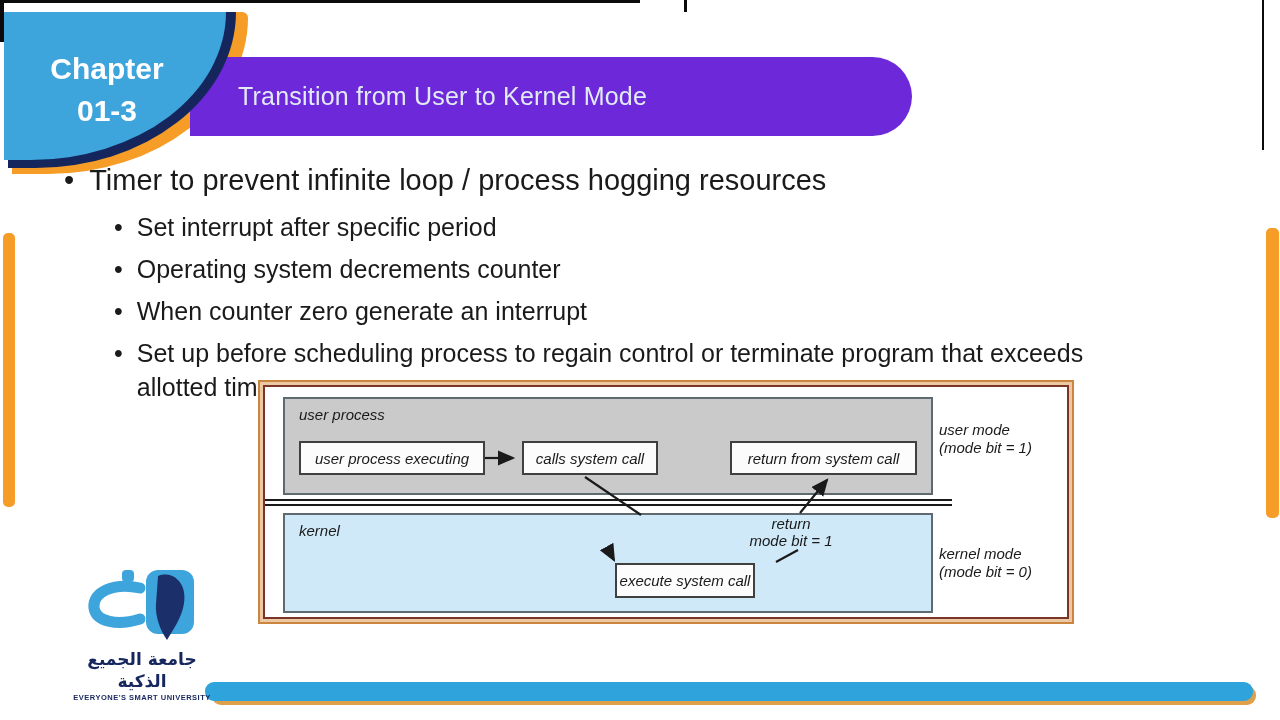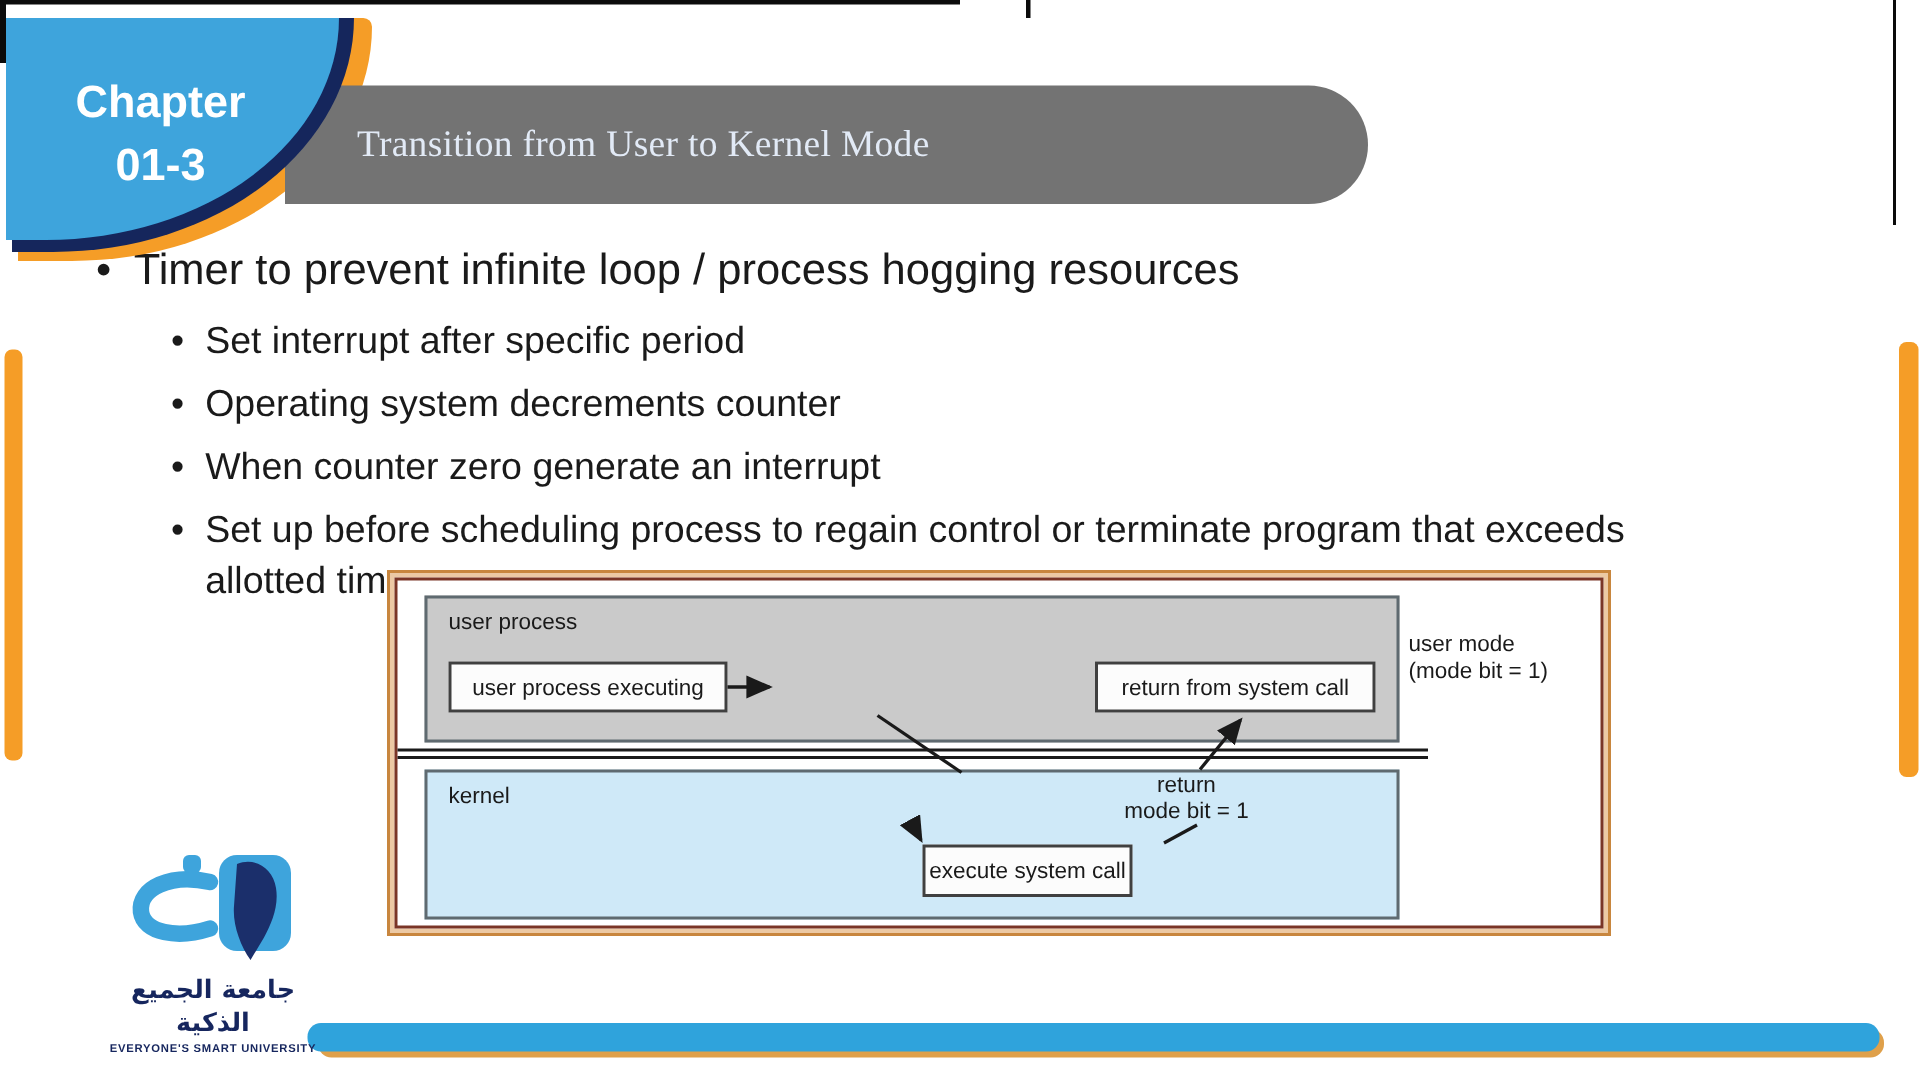--- a/index.html
+++ b/index.html
@@ -1,42 +1,42 @@
 <!DOCTYPE html>
 <html><head>
 <meta charset="utf-8">
 <style>
   html,body{margin:0;padding:0;background:#ffffff;}
   .canvas{position:relative;width:1280px;height:720px;overflow:hidden;background:#ffffff;
           font-family:"Liberation Sans",sans-serif;color:#1a1a1a;}
 
   
-  .banner{position:absolute;left:190px;top:57px;width:722px;height:79px;background:#737373;
-          border-radius:0 40px 40px 0;z-index:4;font-family:Liberation Serif, serif;}
+  .banner{position:absolute;left:190px;top:57px;width:722px;height:79px;background:#6d28d9;
+          border-radius:0 40px 40px 0;z-index:4;}
   .banner-title{line-height:79px;padding-left:48px;font-size:25px;color:#e2eaf6;letter-spacing:.2px;}
   .hdr-orange{position:absolute;left:12px;top:12px;width:236px;height:162px;background:#f59d27;
               border-radius:0 6px 88% 0 / 0 6px 100% 0;z-index:3;}
   .hdr-navy{position:absolute;left:8px;top:12px;width:228px;height:156px;background:#15265c;
             border-radius:0 0 88% 0 / 0 0 100% 0;z-index:5;}
   .hdr-bubble{position:absolute;left:4px;top:12px;width:222px;height:148px;background:#3ea4dc;
               border-radius:0 0 88% 0 / 0 0 100% 0;z-index:6;}
   .chapter-text{padding-top:36px;padding-right:16px;text-align:center;font-size:30px;font-weight:bold;
                 color:#ffffff;line-height:42px;}
 
   
   .bullet-line{position:absolute;display:flex;z-index:2;}
   .bullet-main{left:64px;top:162px;font-size:29px;line-height:37px;gap:15px;}
   .bullet-sub{left:114px;top:0;font-size:25px;line-height:34px;gap:14px;}
   .bdot{flex:0 0 auto;}
   .wrap2{display:block;max-width:1120px;}
 
   
   .diagram{position:absolute;left:258px;top:380px;width:816px;height:244px;background:#c8863e;
            padding:2px;box-sizing:border-box;z-index:8;}
-  .diagram-f2{width:100%;height:100%;background:#ecc9a4;padding:3px;box-sizing:border-box;}
+  .diagram-f2{width:100%;height:100%;background:#ecc9a4;padding:3px;box-sizing:border-box;font-style:italic;}
   .diagram-f3{width:100%;height:100%;background:#ffffff;border:2px solid #7a3526;box-sizing:border-box;
               position:relative;font-size:15px;}
   .region{position:absolute;box-sizing:border-box;}
   .region-user{left:18px;top:10px;width:650px;height:98px;background:#cacaca;border:2px solid #5f6a70;}
   .region-kernel{left:18px;top:126px;width:650px;height:100px;background:#cfe9f8;border:2px solid #5f6a70;}
   .region-label{position:absolute;left:14px;top:7px;color:#1a1a1a;}
   .dbox{position:absolute;box-sizing:border-box;background:#fcfcfc;border:2px solid #404040;
         display:flex;align-items:center;justify-content:center;white-space:nowrap;}
   .box-executing{left:34px;top:54px;width:186px;height:34px;}
   .box-calls{left:257px;top:54px;width:136px;height:34px;}
@@ -120,31 +120,36 @@
           <div class="region-label">user process</div>
         </div>
         <div class="region region-kernel">
           <div class="region-label">kernel</div>
         </div>
 
         <div class="sep sep-a"></div>
         <div class="sep sep-b"></div>
 
         <div class="dbox box-executing">user process executing</div>
+        <div class="dbox box-calls">calls system call</div>
         <div class="dbox box-return">return from system call</div>
         <div class="dbox box-execute">execute system call</div>
 
         <div class="hop-label hop-return">
           <div>return</div>
           <div>mode bit = 1</div>
         </div>
 
         <div class="mode-label mode-user">
           <div>user mode</div>
           <div>(mode bit = 1)</div>
+        </div>
+        <div class="mode-label mode-kernel">
+          <div>kernel mode</div>
+          <div>(mode bit = 0)</div>
         </div>
 
         <svg class="arrow-svg" width="802" height="230" viewBox="0 0 802 230">
           <defs>
             <marker id="ah" markerWidth="10" markerHeight="8" refX="7" refY="3.5" orient="auto">
               <polygon points="0 0, 8 3.5, 0 7" fill="#1a1a1a"></polygon>
             </marker>
           </defs>
           <line x1="220" y1="71" x2="248" y2="71" stroke="#1a1a1a" stroke-width="2.2" marker-end="url(#ah)"></line>
           <line x1="320" y1="90" x2="376" y2="128" stroke="#1a1a1a" stroke-width="2.2"></line>

